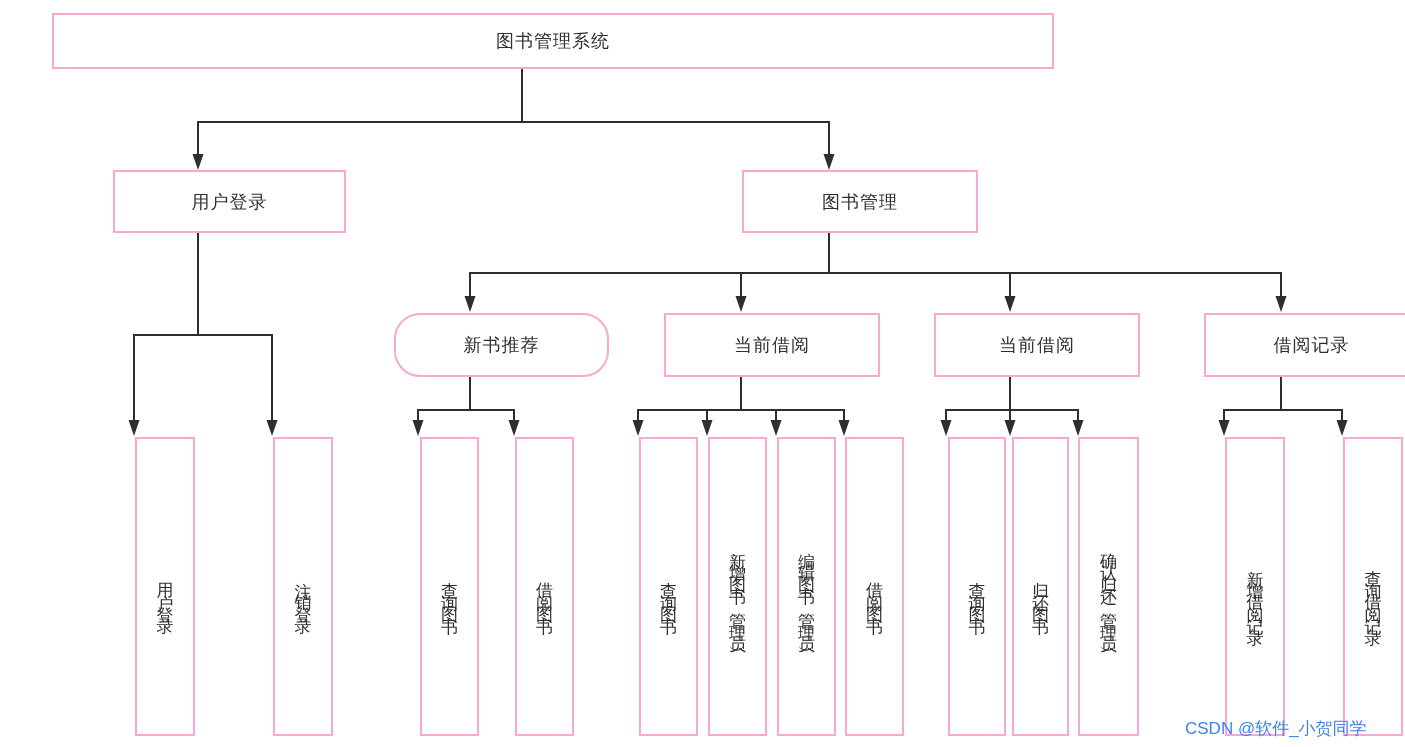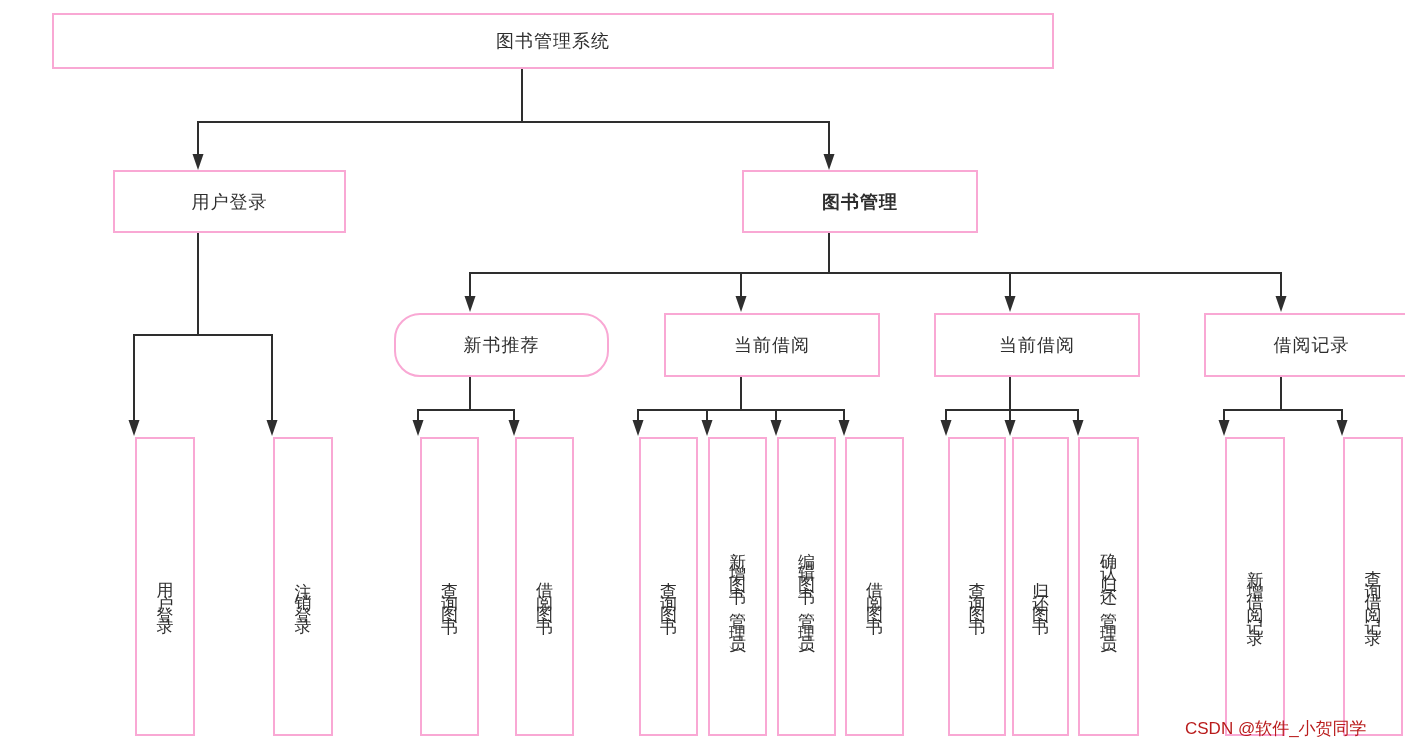--- a/index.html
+++ b/index.html
@@ -14,41 +14,41 @@
   }
   .h-label{font-size:18px;letter-spacing:1px;white-space:nowrap;}
   .leaf{top:437px;height:299px;}
   .v-label{
     writing-mode:vertical-rl;text-orientation:mixed;
     font-size:17px;line-height:1;letter-spacing:12px;padding-top:12px;white-space:nowrap;
   }
   
   .n-root{left:21px;top:13px;width:1002px;height:56px;}
   .n-login{left:82px;top:170px;width:233px;height:63px;}
-  .n-mgmt{left:711px;top:170px;width:236px;height:63px;font-weight:bold;}
+  .n-mgmt{left:711px;top:170px;width:236px;height:63px;}
   .n-l3-0{left:363px;top:313px;width:215px;height:64px;border-radius:26px;}
   .n-l3-1{left:633px;top:313px;width:216px;height:64px;}
   .n-l3-2{left:903px;top:313px;width:206px;height:64px;}
   .n-l3-3{left:1173px;top:313px;width:215px;height:64px;}
   .leaf-0{left:104px;width:60px;}
   .leaf-1{left:242px;width:60px;}
   .leaf-2{left:389px;width:59px;}
   .leaf-3{left:484px;width:59px;}
   .leaf-4{left:608px;width:59px;}
   .leaf-5{left:677px;width:59px;}
   .leaf-6{left:746px;width:59px;}
   .leaf-7{left:814px;width:59px;}
   .leaf-8{left:917px;width:58px;}
   .leaf-9{left:981px;width:57px;}
   .leaf-10{left:1047px;width:61px;}
   .leaf-11{left:1194px;width:60px;}
   .leaf-12{left:1312px;width:60px;}
   .watermark{
     position:absolute;left:1185px;top:717px;z-index:10;
-    font-size:17px;color:#b91c1c;white-space:nowrap;
+    font-size:17px;color:#3b82f6;white-space:nowrap;
   }
 </style>
 </head>
 <body>
 
 <div class="canvas">
 
   <svg class="connectors" viewBox="0 0 1405 747">
     <g stroke="#2e2e2e" stroke-width="2" fill="none">
 

